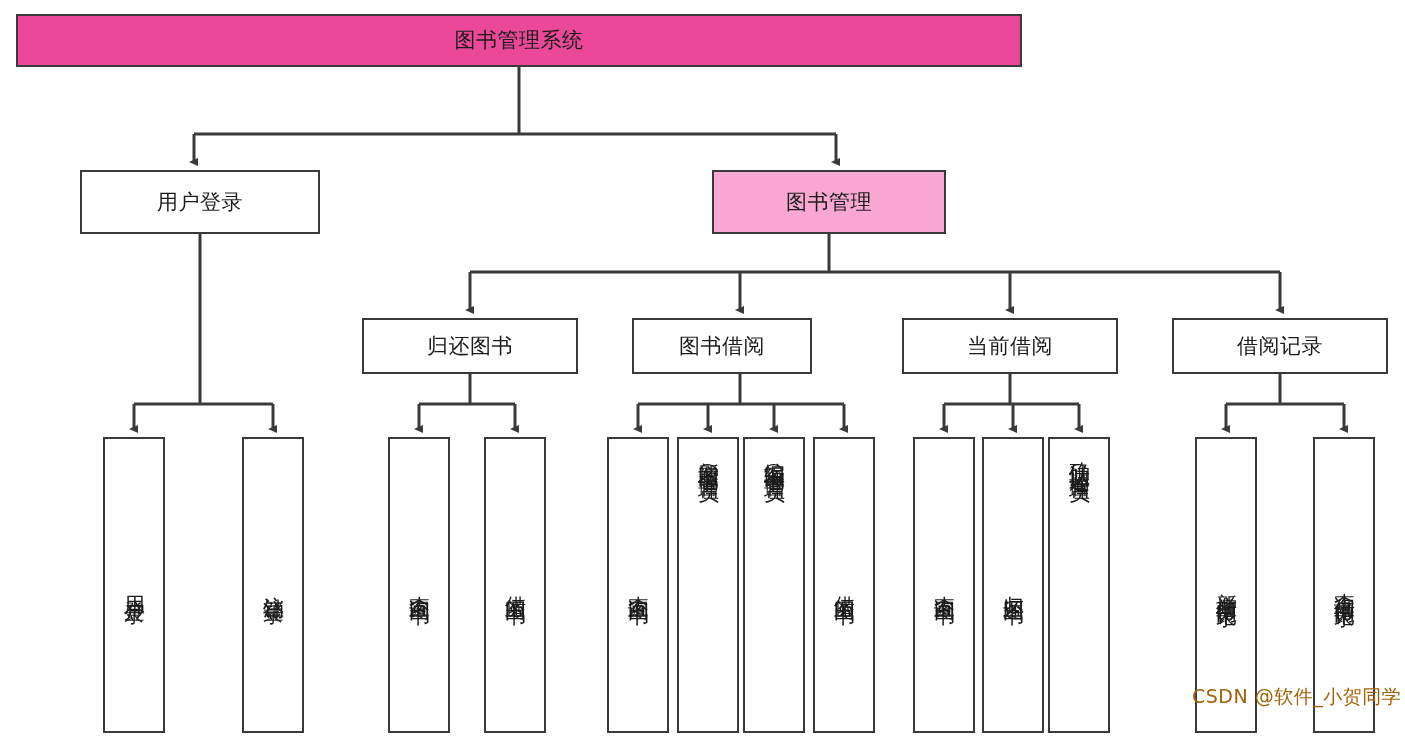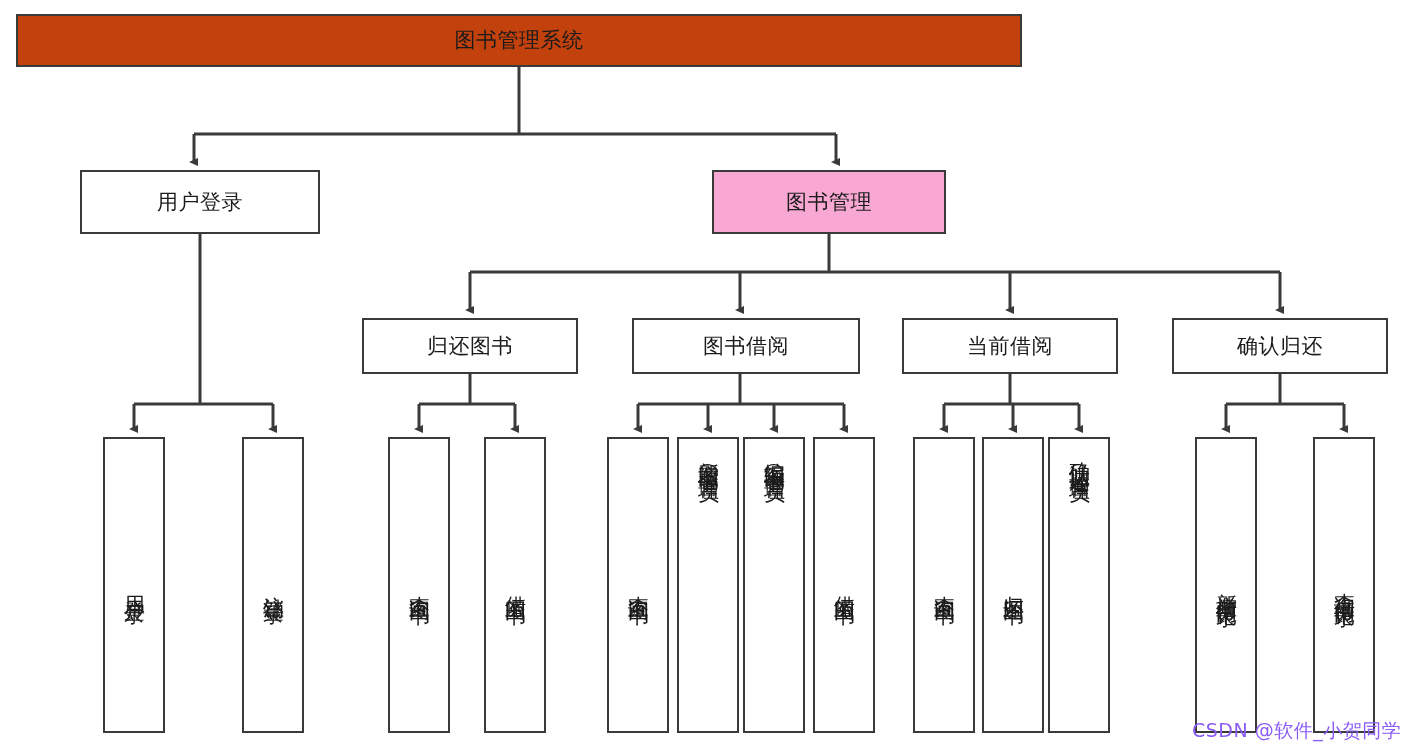--- a/index.html
+++ b/index.html
@@ -117,42 +117,42 @@
       <path d="M1013,404 L1013,429" marker-end="url(#arrow)"></path>
       <path d="M1079,404 L1079,429" marker-end="url(#arrow)"></path>
 
       <path d="M1280,374 L1280,404"></path>
       <path d="M1226,404 L1344,404"></path>
       <path d="M1226,404 L1226,429" marker-end="url(#arrow)"></path>
       <path d="M1344,404 L1344,429" marker-end="url(#arrow)"></path>
     </g>
   </svg>
 
-  <div class="node" id="node-root" style="left: 16px; top: 14px; width: 1006px; height: 53px; border-color: rgb(58, 58, 58); background: #c2410c; color: rgb(27, 27, 27);">
+  <div class="node" id="node-root" style="left: 16px; top: 14px; width: 1006px; height: 53px; border-color: rgb(58, 58, 58); background: #ec4899; color: rgb(27, 27, 27);">
     <span class="lbl">图书管理系统</span>
   </div>
 
   <div class="node" id="node-l2-0" style="left: 80px; top: 170px; width: 240px; height: 64px; border-color: rgb(58, 58, 58); background: rgb(255, 255, 255); color: rgb(27, 27, 27);">
     <span class="lbl">用户登录</span>
   </div>
   <div class="node" id="node-l2-1" style="left: 712px; top: 170px; width: 234px; height: 64px; border-color: rgb(58, 58, 58); background: #f9a8d4; color: rgb(27, 27, 27);">
     <span class="lbl">图书管理</span>
   </div>
 
   <div class="node" id="node-l3-0" style="left: 362px; top: 318px; width: 216px; height: 56px; border-color: rgb(58, 58, 58); background: rgb(255, 255, 255); color: rgb(27, 27, 27);">
     <span class="lbl">归还图书</span>
   </div>
-  <div class="node" id="node-l3-1" style="left: 632px; top: 318px; width: 228px; height: 56px; border-color: rgb(58, 58, 58); background: rgb(255, 255, 255); color: rgb(27, 27, 27);">
+  <div class="node" id="node-l3-1" style="left: 632px; top: 318px; width: 180px; height: 56px; border-color: rgb(58, 58, 58); background: rgb(255, 255, 255); color: rgb(27, 27, 27);">
     <span class="lbl">图书借阅</span>
   </div>
   <div class="node" id="node-l3-2" style="left: 902px; top: 318px; width: 216px; height: 56px; border-color: rgb(58, 58, 58); background: rgb(255, 255, 255); color: rgb(27, 27, 27);">
     <span class="lbl">当前借阅</span>
   </div>
   <div class="node" id="node-l3-3" style="left: 1172px; top: 318px; width: 216px; height: 56px; border-color: rgb(58, 58, 58); background: rgb(255, 255, 255); color: rgb(27, 27, 27);">
-    <span class="lbl">确认归还</span>
+    <span class="lbl">借阅记录</span>
   </div>
 
   <div class="node vert" id="node-leaf-0" style="left: 103px; top: 437px; width: 62px; height: 296px; border-color: rgb(58, 58, 58); background: rgb(255, 255, 255); color: rgb(27, 27, 27);">
     <span class="lbl">用户登录</span>
   </div>
   <div class="node vert" id="node-leaf-1" style="left: 242px; top: 437px; width: 62px; height: 296px; border-color: rgb(58, 58, 58); background: rgb(255, 255, 255); color: rgb(27, 27, 27);">
     <span class="lbl">注销登录</span>
   </div>
   <div class="node vert" id="node-leaf-2" style="left: 388px; top: 437px; width: 62px; height: 296px; border-color: rgb(58, 58, 58); background: rgb(255, 255, 255); color: rgb(27, 27, 27);">
     <span class="lbl">查询图书</span>
@@ -181,15 +181,15 @@
   <div class="node vert toptext" id="node-leaf-10" style="left: 1048px; top: 437px; width: 62px; height: 296px; border-color: rgb(58, 58, 58); background: rgb(255, 255, 255); color: rgb(27, 27, 27);">
     <span class="lbl">确认归还（管理员）</span>
   </div>
   <div class="node vert" id="node-leaf-11" style="left: 1195px; top: 437px; width: 62px; height: 296px; border-color: rgb(58, 58, 58); background: rgb(255, 255, 255); color: rgb(27, 27, 27);">
     <span class="lbl">新增借阅记录</span>
   </div>
   <div class="node vert" id="node-leaf-12" style="left: 1313px; top: 437px; width: 62px; height: 296px; border-color: rgb(58, 58, 58); background: rgb(255, 255, 255); color: rgb(27, 27, 27);">
     <span class="lbl">查询借阅记录</span>
   </div>
 
-  <div class="watermark" style="left: 1192px; top: 718px; color: #8b5cf6;">CSDN @软件_小贺同学</div>
+  <div class="watermark" style="left: 1192px; top: 684px; color: #a16207;">CSDN @软件_小贺同学</div>
 
 </div>
 
 </body></html>

